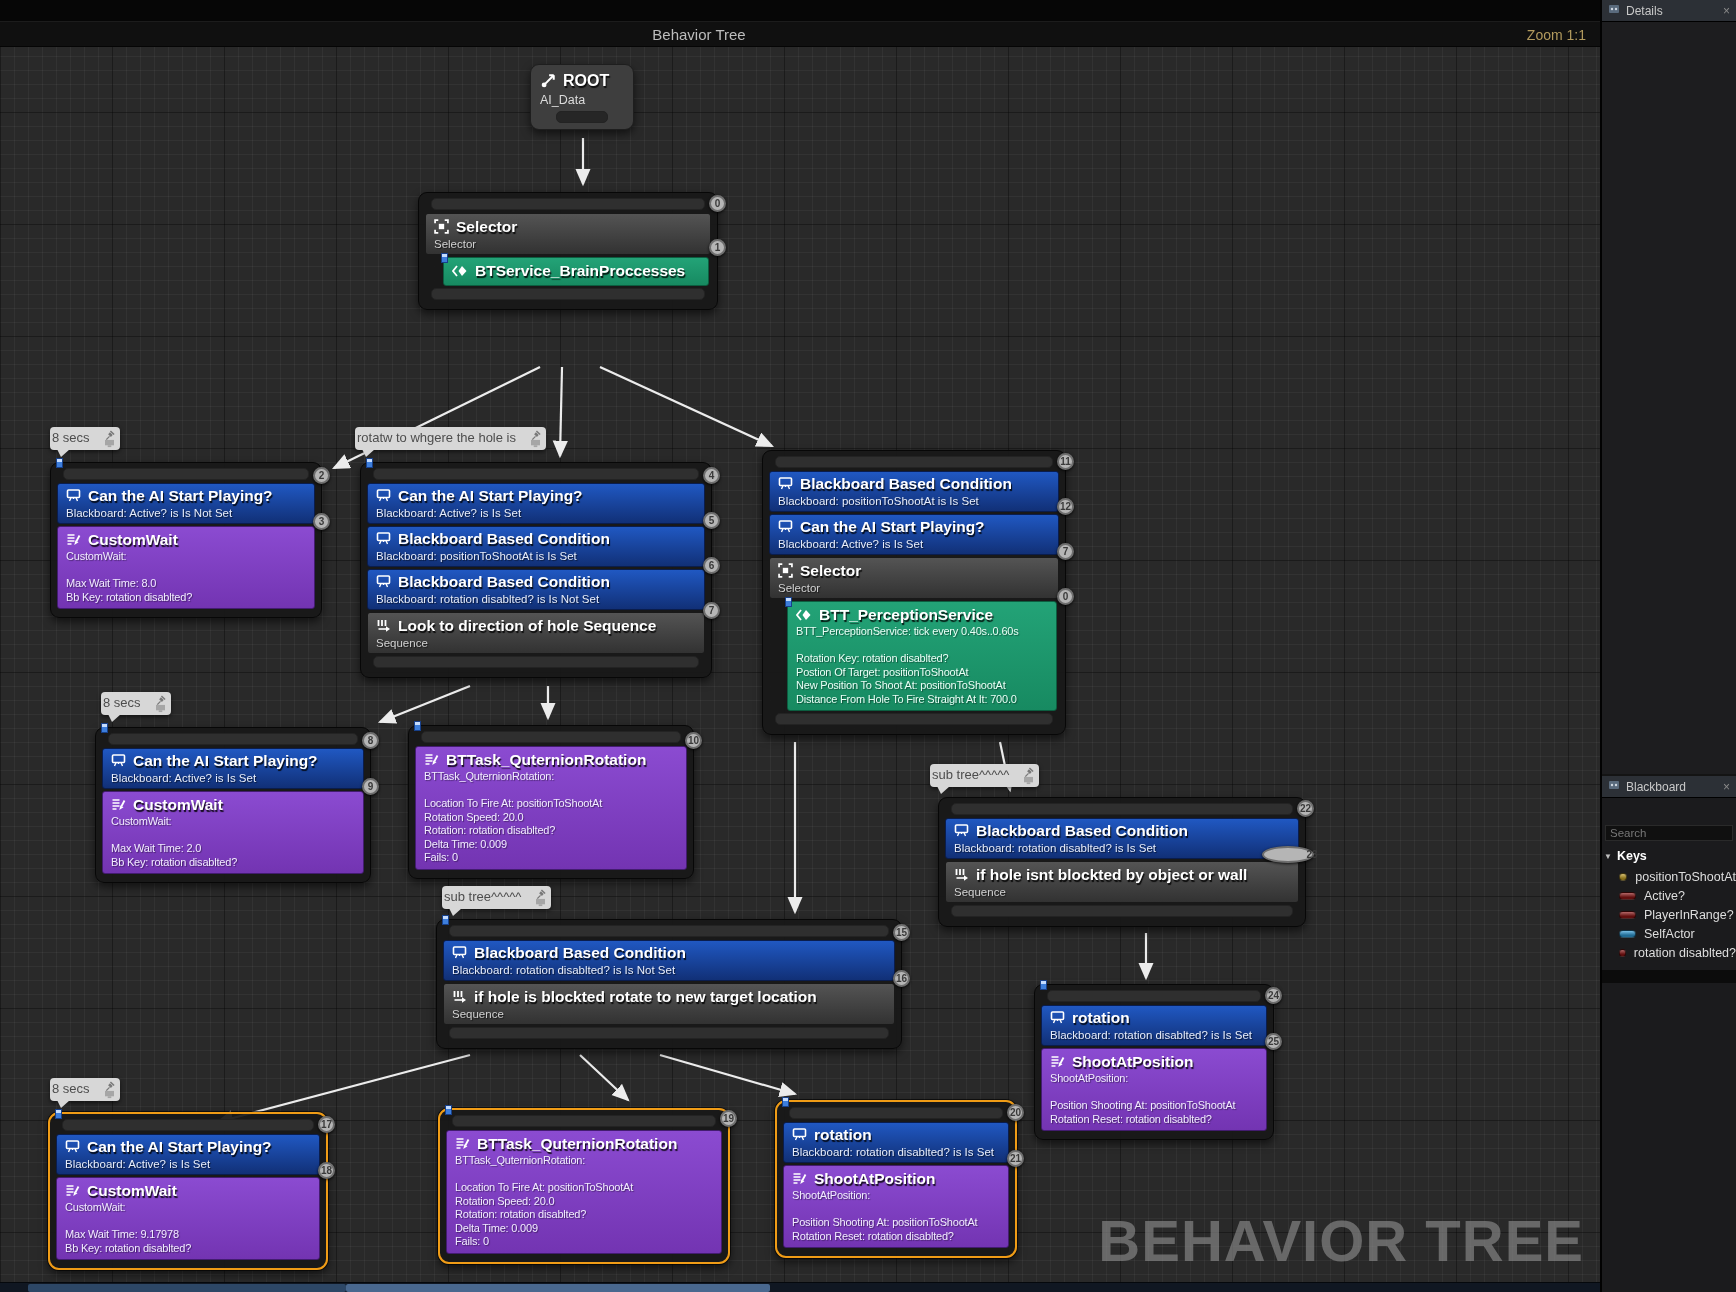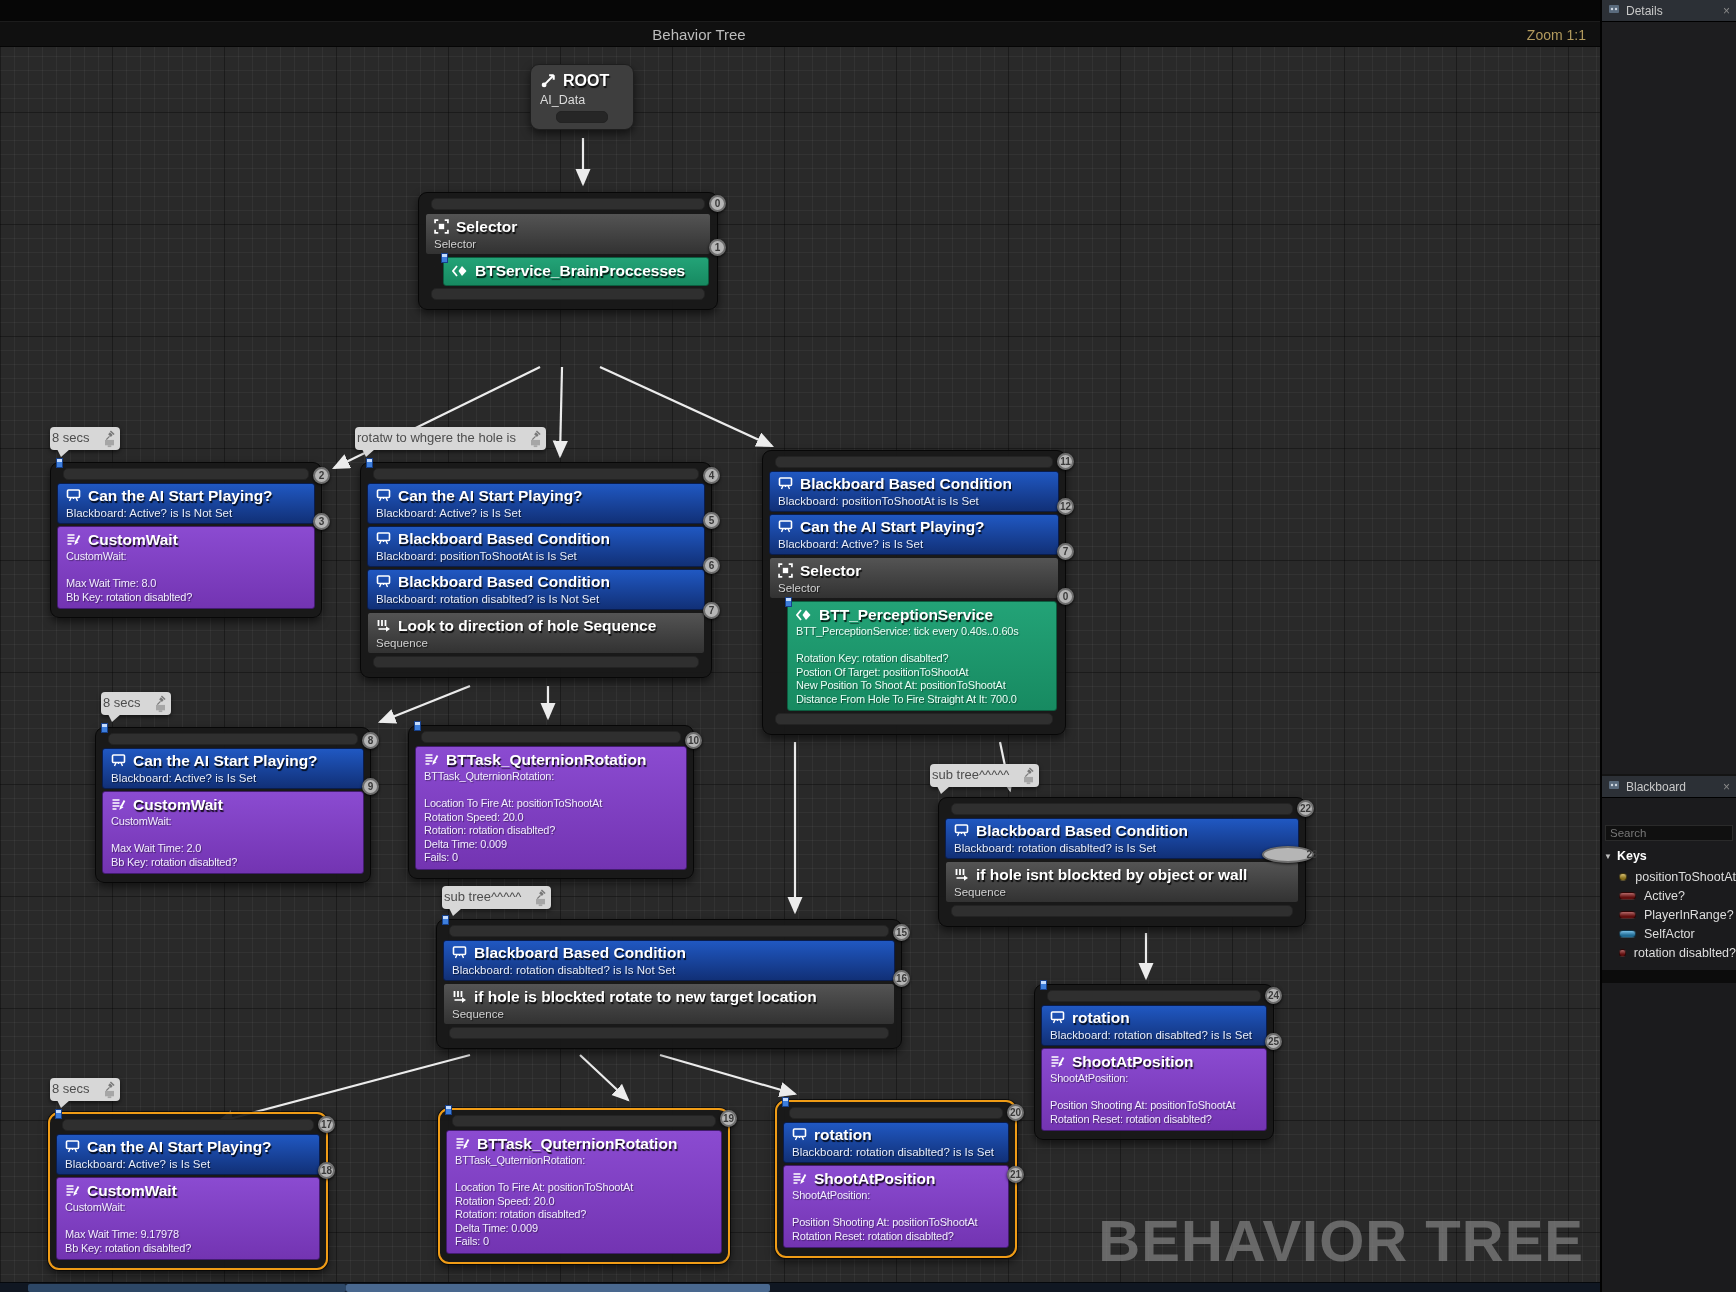--- a/index.html
+++ b/index.html
@@ -554,21 +554,21 @@
                 <path d="M1 2h7 M1 5h7 M1 8h7 M1 11h4" stroke="#fff" stroke-width="1.6" fill="none"></path>
                 <path d="M13 2.5 L9.8 8.5" stroke="#fff" stroke-width="1.8" fill="none"></path>
                 <path d="M7.8 12 L8.8 7.4 L12 9.2 Z" fill="#fff"></path>
               </svg>
             </span>
             <span>ShootAtPosition</span>
           </div>
           <div class="row-lines"><div>ShootAtPosition:</div><div>&nbsp;</div><div>Position Shooting At: positionToShootAt</div><div>Rotation Reset: rotation disablted?</div></div>
         </div>
         <div class="badge" style="top: 2px;">20</div>
-        <div class="badge" style="top: 64px;">21</div>
+        <div class="badge" style="top: 48px;">21</div>
       </div>
       <div class="comment" style="left: 50px; top: 427px;"><span>8 secs</span><span class="pin-ic" style="display: inline-flex;">
           <svg viewBox="0 0 12 12" width="11" height="11">
             <path d="M7 1 L11 5" stroke="#787878" stroke-width="1.6"></path>
             <path d="M6 7 L2.5 10.5" stroke="#787878" stroke-width="1.4"></path>
             <path d="M4.5 4.5 L7.5 7.5 L9.5 5.5 L6.5 2.5 Z" fill="#787878"></path>
           </svg>
         </span><span class="scr-ic" style="display: inline-flex;">
           <svg viewBox="0 0 12 10" width="11" height="9">
             <rect x="1" y="1" width="10" height="6" fill="#9a9a9a"></rect>

